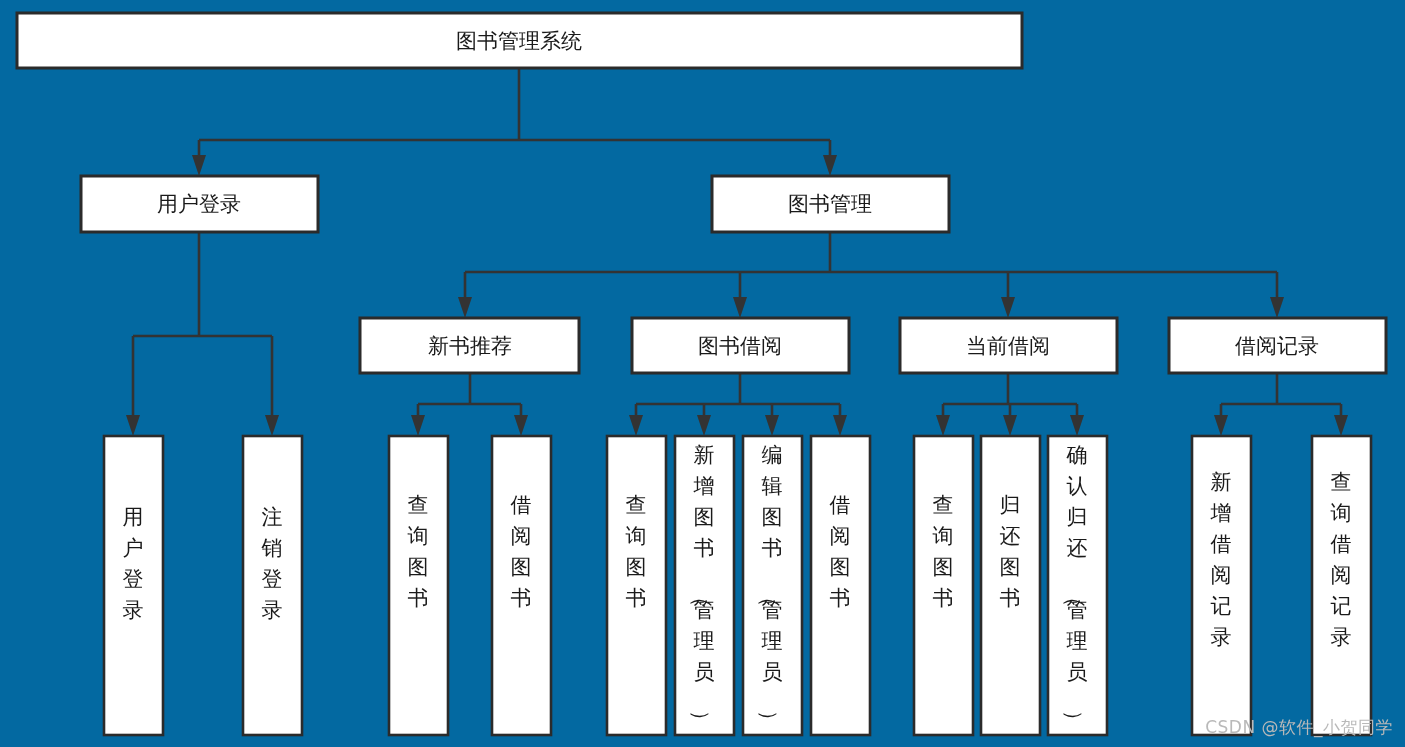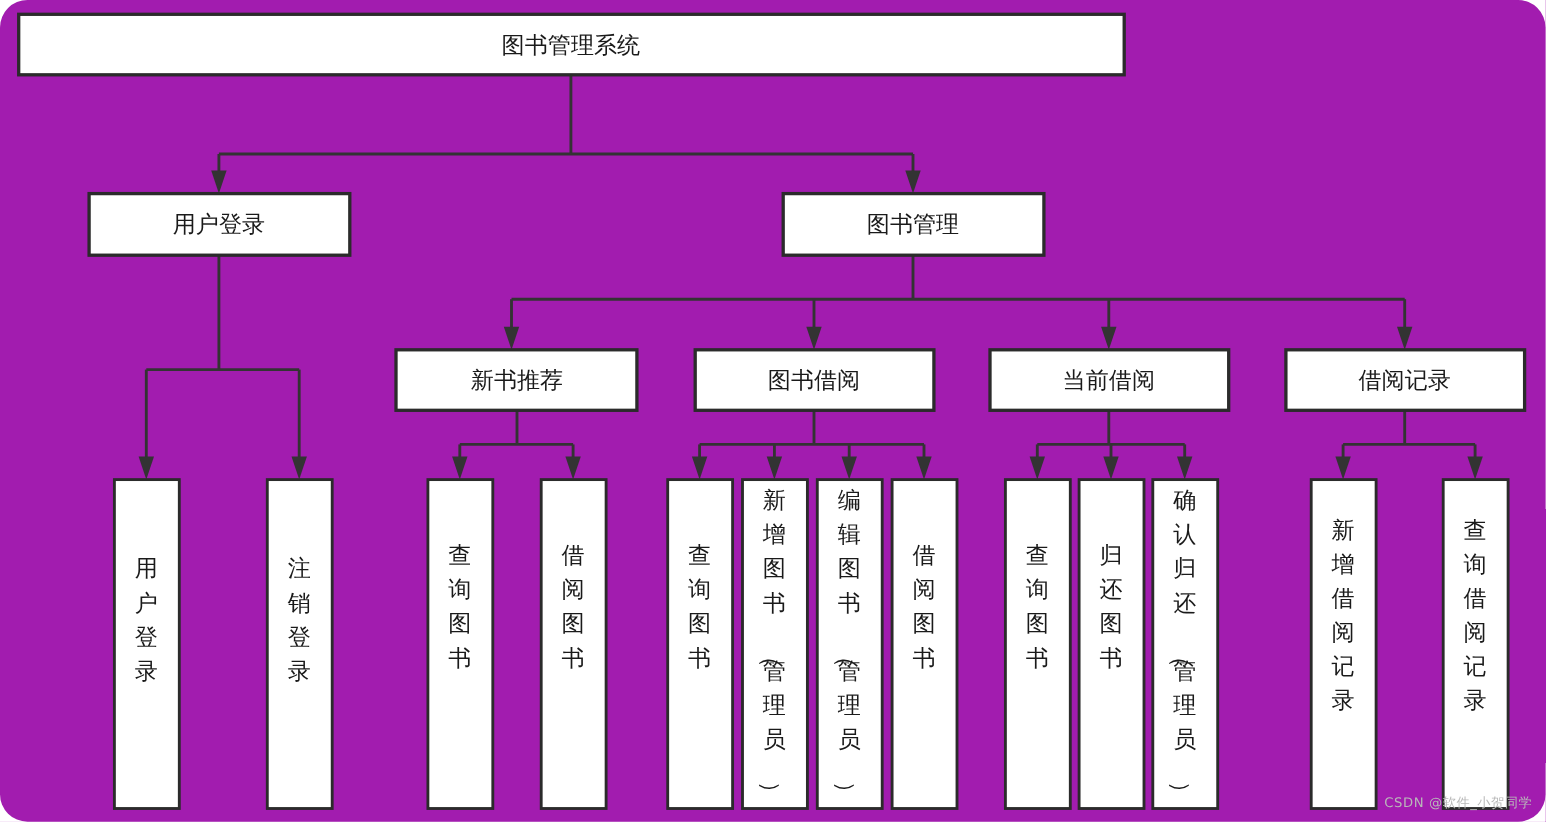--- a/index.html
+++ b/index.html
@@ -11,22 +11,21 @@
   body {
     width: 1405px;
     height: 747px;
     font-family: "DejaVu Sans", "Liberation Sans", sans-serif;
     overflow: hidden;
   }
   #diagram-root {
     position: relative;
     width: 1405px;
     height: 747px;
-    background: #a21caf;
-    border-radius: 25px;
+    background: #0369a1;
   }
   svg.flow {
     display: block;
     width: 1405px;
     height: 747px;
   }
   .node-box {
     fill: #ffffff;
     stroke: #2b2b2b;
     stroke-width: 3;
@@ -57,21 +56,21 @@
     fill: #1a1a1a;
     font-family: "DejaVu Sans", "Liberation Sans", sans-serif;
     font-size: 21px;
     text-anchor: middle;
   }
   .watermark {
     position: absolute;
     right: 12px;
     bottom: 8px;
     font-family: "DejaVu Sans", "Liberation Sans", sans-serif;
-    font-size: 12px;
+    font-size: 17px;
     color: #b9b9b9;
     letter-spacing: 0.5px;
     white-space: nowrap;
     user-select: none;
   }
 </style>
 </head>
 <body>
 
 <div id="diagram-root">

